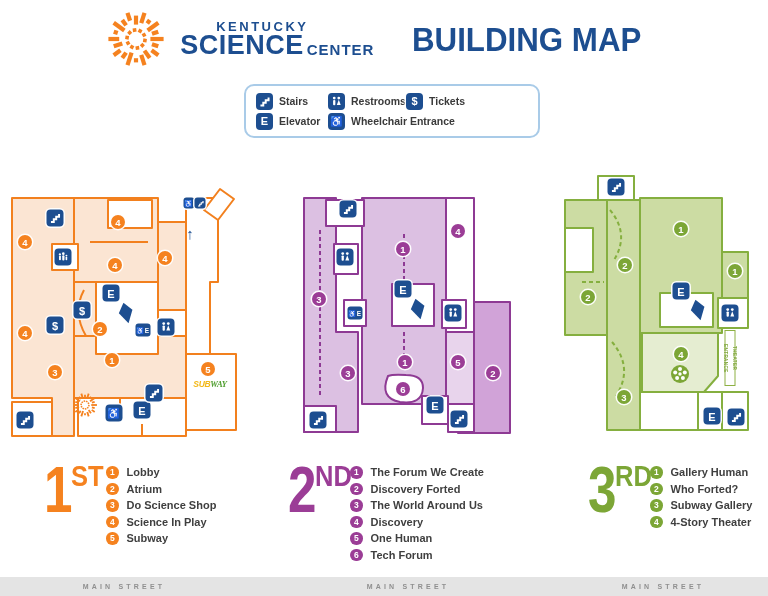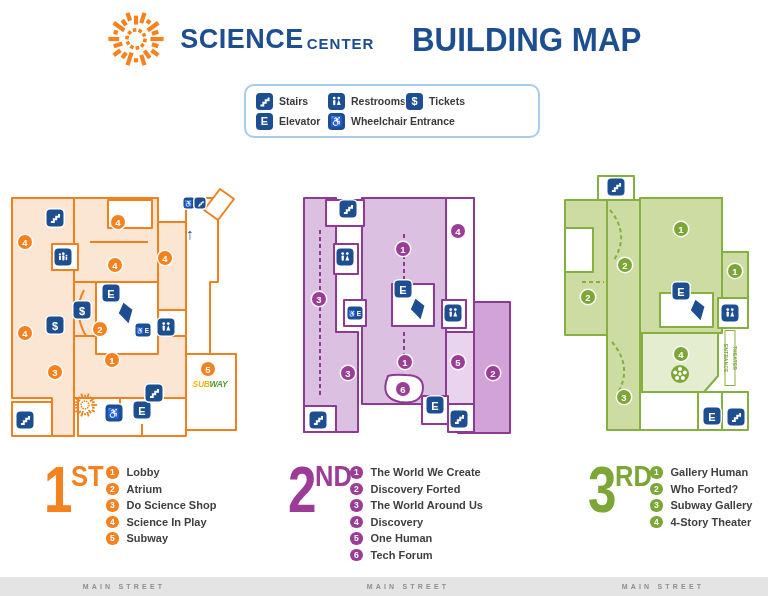--- a/index.html
+++ b/index.html
@@ -43,21 +43,21 @@
   
   .floor-map{position:absolute;}
   .floor-map svg.plan{position:absolute;left:0;top:0;}
   .overlay{position:absolute;left:0;top:0;width:100%;height:100%;}
   .map-icon{position:absolute;transform:translate(-50%,-50%);
     display:flex;align-items:center;justify-content:center;}
   .map-icon.box{box-shadow:0 0 0 1.5px rgba(255,255,255,.95);}
   .map-icon.arrow{color:#1D4E90;font-size:15px;font-weight:800;}
   .map-icon.subway{white-space:nowrap;font-size:8.5px;font-weight:800;font-style:italic;letter-spacing:-.3px;}
   .map-icon.subway .sub1{color:#F2B716;}
-  .map-icon.subway .sub2{color:#4E9D2D;font-style:italic;}
+  .map-icon.subway .sub2{color:#4E9D2D;font-style:italic;font-family:Liberation Serif, serif;}
   .map-icon.theater{width:11px;height:56px;background:#fff;border:1.5px solid #8DB043;
     color:#7FA63B;font-size:4.6px;font-weight:700;letter-spacing:.4px;
     writing-mode:vertical-rl;text-align:center;line-height:9px;box-sizing:border-box;}
   .marker{position:absolute;transform:translate(-50%,-50%);width:14px;height:14px;border-radius:50%;
     color:#fff;font-size:9.5px;font-weight:800;display:flex;align-items:center;justify-content:center;
     box-shadow:0 0 0 1.5px rgba(255,255,255,.95);}
 
   
   .ordinal{position:absolute;display:flex;align-items:flex-start;font-weight:800;}
   .ordinal .big{font-size:64px;line-height:52px;transform:scaleX(.8);transform-origin:left top;letter-spacing:-3px;}
@@ -103,20 +103,21 @@
         <line x1="1.9" y1="11.9" x2="2.8" y2="17.8" stroke="#F5821F" stroke-width="6"></line>
         <line x1="-5.4" y1="10.7" x2="-8.2" y2="16.0" stroke="#F5821F" stroke-width="6"></line>
         <line x1="-10.7" y1="5.4" x2="-16.0" y2="8.2" stroke="#F5821F" stroke-width="6"></line>
         <line x1="-11.9" y1="-1.9" x2="-17.8" y2="-2.8" stroke="#F5821F" stroke-width="6"></line>
         <line x1="-8.5" y1="-8.5" x2="-12.7" y2="-12.7" stroke="#F5821F" stroke-width="6"></line>
         <line x1="-1.9" y1="-11.9" x2="-2.8" y2="-17.8" stroke="#F5821F" stroke-width="6"></line>
         <line x1="5.4" y1="-10.7" x2="8.2" y2="-16.0" stroke="#F5821F" stroke-width="6"></line>
         <line x1="10.7" y1="-5.4" x2="16.0" y2="-8.2" stroke="#F5821F" stroke-width="6"></line>
       </svg></span>
   <div class="brand" data-interactable="false">
+    <div class="brand-top" data-interactable="false">KENTUCKY</div>
     <div class="brand-row">
       <span class="brand-main" data-interactable="false">SCIENCE</span>
       <span class="brand-sub" data-interactable="false">CENTER</span>
     </div>
   </div>
   <div class="page-title" data-interactable="false">BUILDING MAP</div>
 </div>
 
 <div class="legend" id="legend" data-interactable="false">
     <div class="legend-item" data-interactable="false">
@@ -472,21 +473,21 @@
     </li>
   </ul>
 
 <div class="ordinal" data-interactable="false" style="left: 288px; top: 464px; position: absolute; color: rgb(155, 61, 150);">
   <span class="big" data-interactable="false">2</span>
     <span class="suf" data-interactable="false">ND</span>
 </div>
 <ul class="room-list" id="room-list-1" data-interactable="false" style="left:350px;top:464px;">
     <li data-interactable="false">
       <span class="num" data-interactable="false" style="background: rgb(155, 61, 150);">1</span>
-      <span class="room-lbl" data-interactable="false">The World We Create</span>
+      <span class="room-lbl" data-interactable="false">The Forum We Create</span>
     </li>
     <li data-interactable="false">
       <span class="num" data-interactable="false" style="background: rgb(155, 61, 150);">2</span>
       <span class="room-lbl" data-interactable="false">Discovery Forted</span>
     </li>
     <li data-interactable="false">
       <span class="num" data-interactable="false" style="background: rgb(155, 61, 150);">3</span>
       <span class="room-lbl" data-interactable="false">The World Around Us</span>
     </li>
     <li data-interactable="false">

